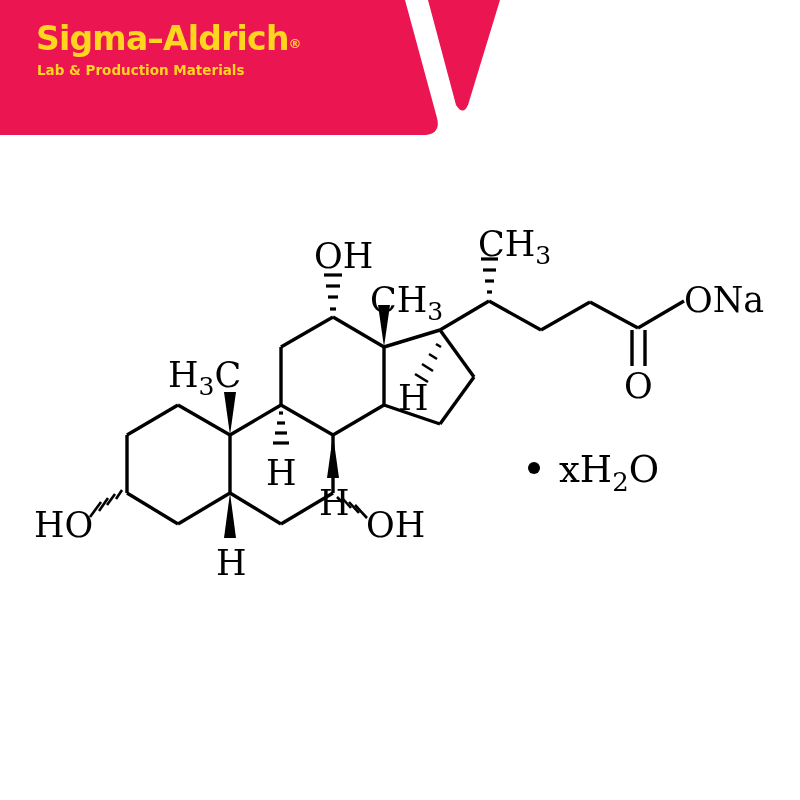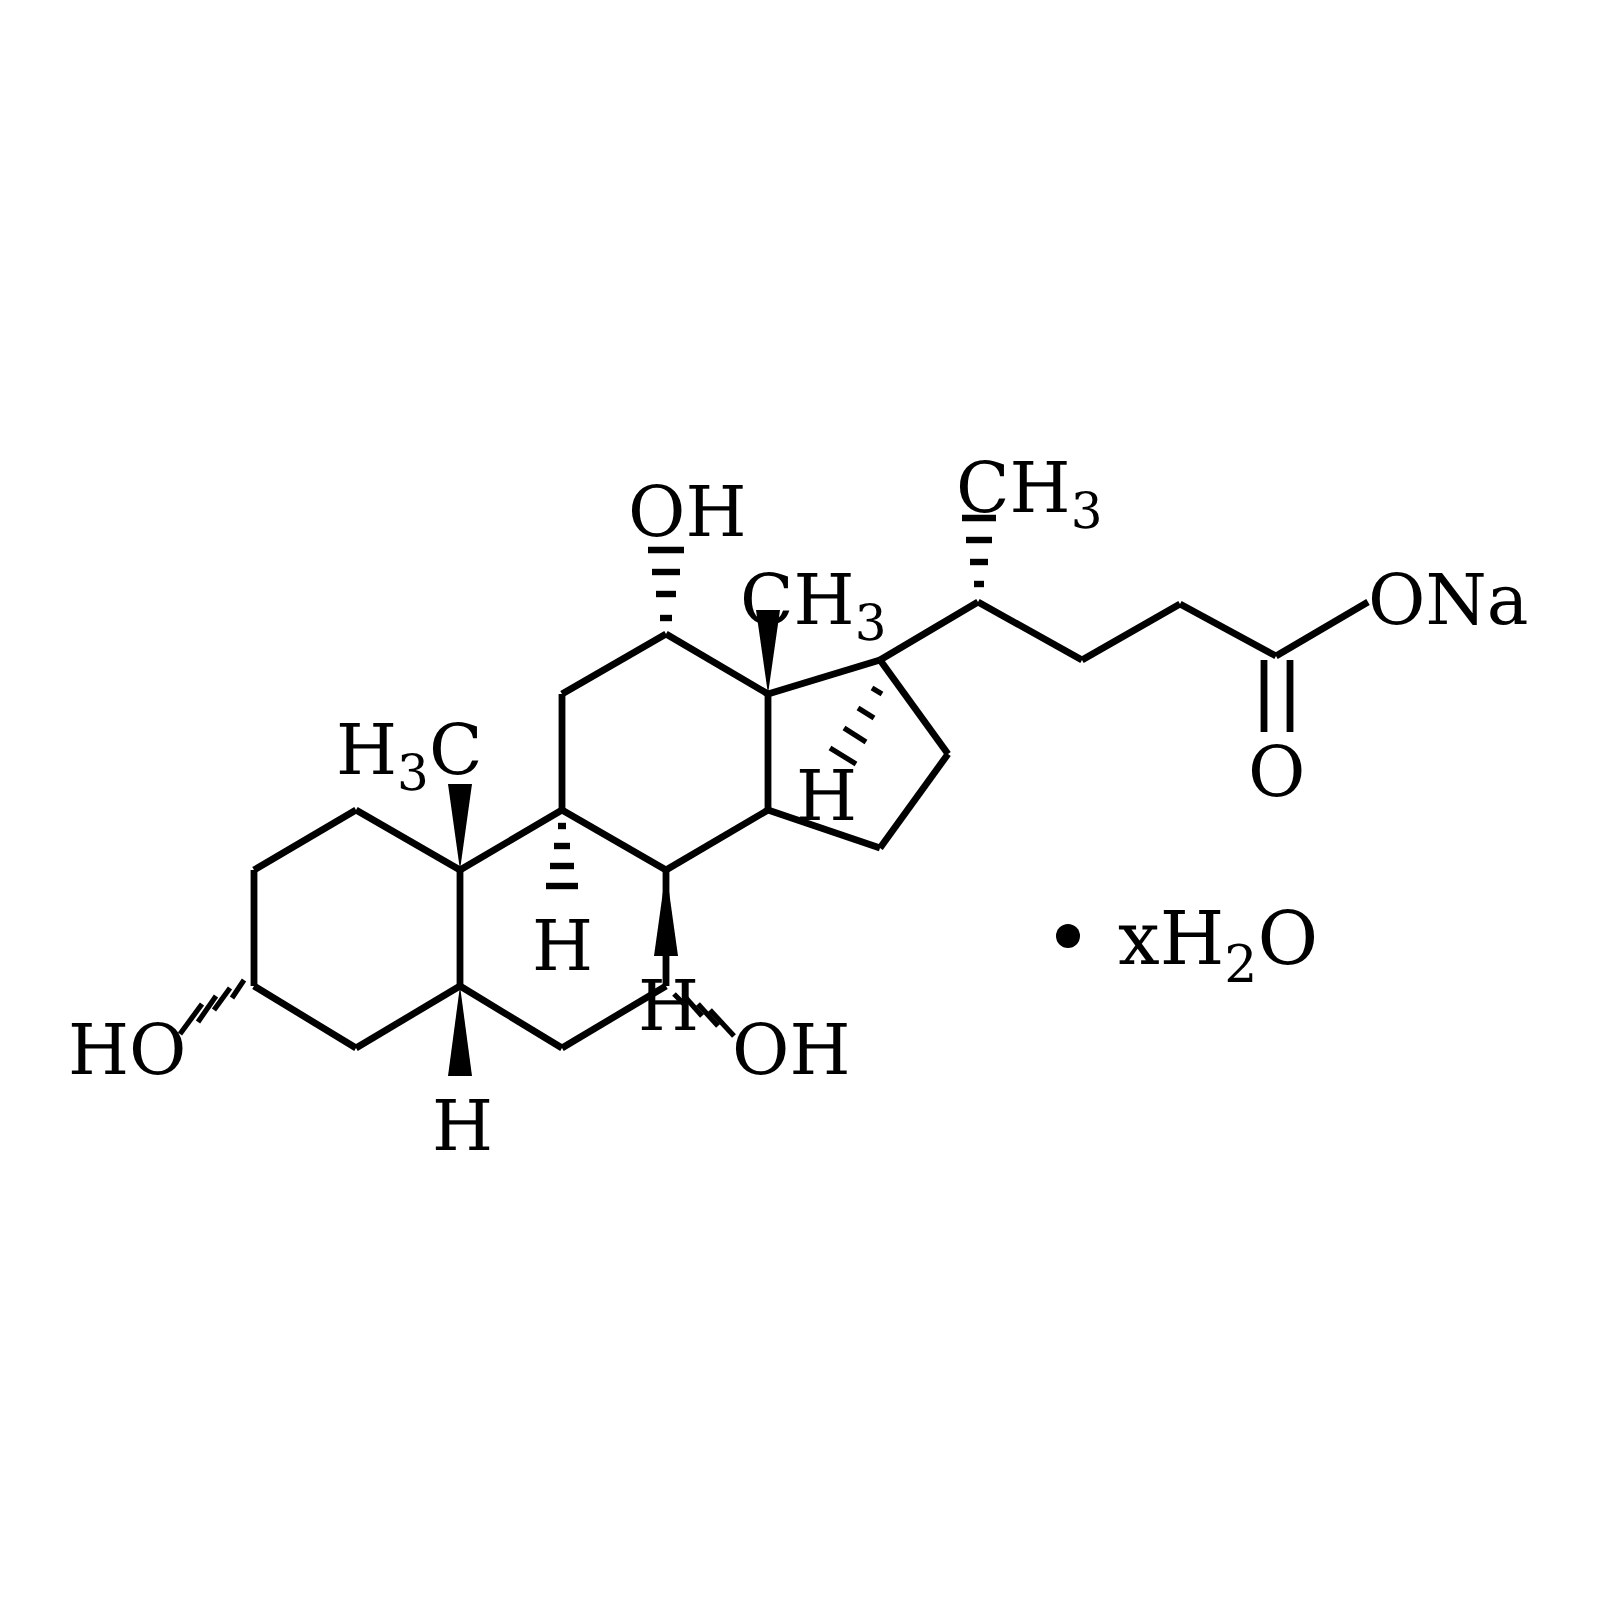--- a/index.html
+++ b/index.html
@@ -115,20 +115,32 @@
   }
   .hydrate-dot {
     fill: #000000;
   }
 </style>
 </head>
 <body>
 
 <div id="page">
 
+  <div id="brand-banner">
+    <svg width="520" height="160" viewBox="0 0 520 160" xmlns="http://www.w3.org/2000/svg">
+
+      <path d="M 0,0 L 405,0 L 437,118 Q 441,133 426,135 L 0,135 Z" fill="#EB1551"></path>
+
+      <path d="M 428,0 L 500,0 L 468,105 Q 463,116 456,105 Z" fill="#EB1551"></path>
+    </svg>
+    <div class="brand-wordmark">
+      <span>Sigma–Aldrich</span><span class="brand-reg">®</span>
+    </div>
+    <div class="brand-tagline">Lab &amp; Production Materials</div>
+  </div>
 
   <div id="structure-canvas">
     <svg width="800" height="800" viewBox="0 0 800 800" xmlns="http://www.w3.org/2000/svg">
 
       <g>
         <path class="bond" d="M 178,405 L 127,435"></path>
         <path class="bond" d="M 127,435 L 127,493"></path>
         <path class="bond" d="M 127,493 L 178,524"></path>
         <path class="bond" d="M 178,524 L 230,493"></path>
         <path class="bond" d="M 230,493 L 230,435"></path>

